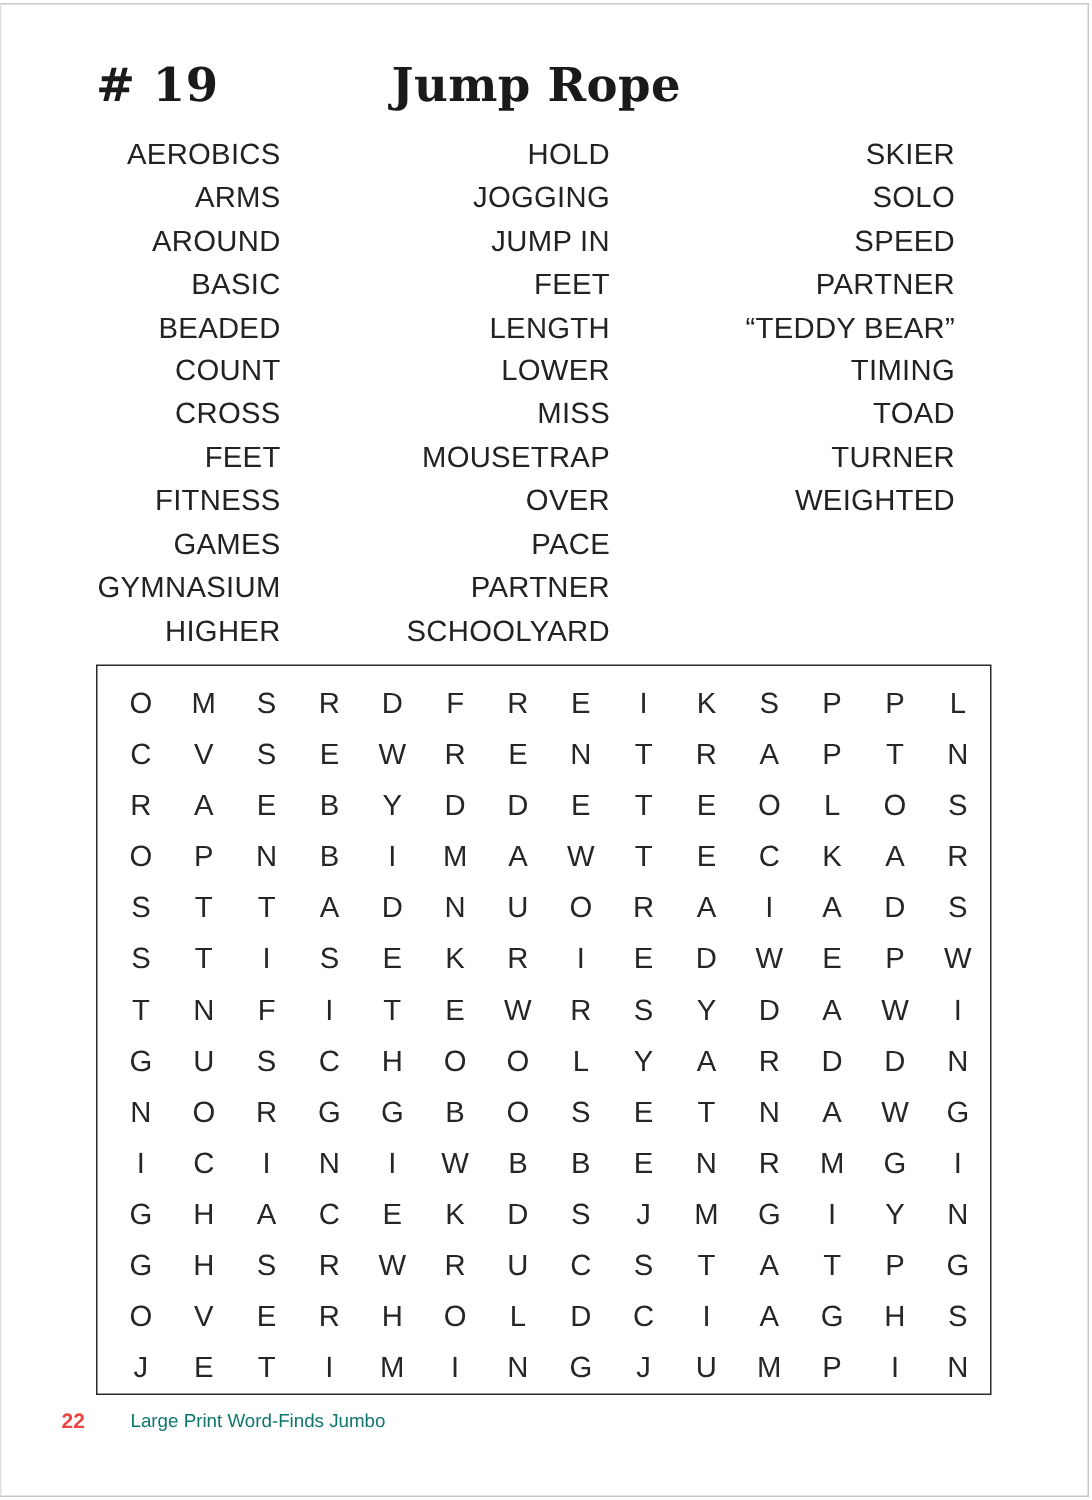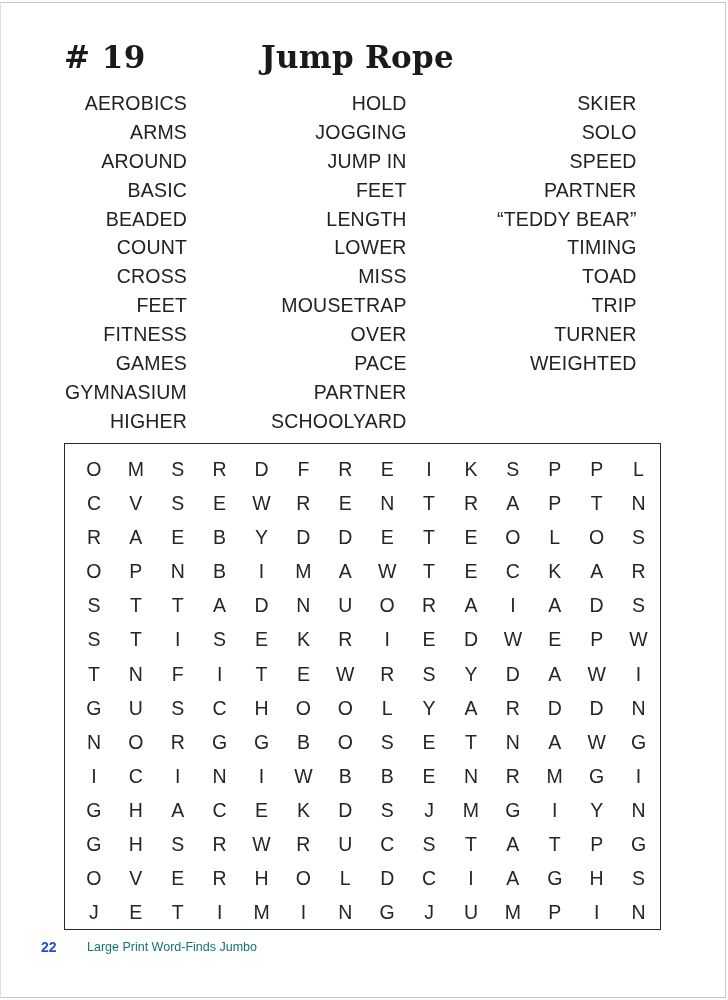--- a/index.html
+++ b/index.html
@@ -34,21 +34,21 @@
     .grid {
       position: absolute; left: 8px; top: 8px;
       display: grid; grid-template-columns: repeat(14, 41.9px); grid-auto-rows: 34.1px;
     }
     .cell {
       font-family: "Liberation Sans", sans-serif; font-size: 19.5px; color: #262626;
       text-align: center; line-height: 34px;
     }
     .footer-page {
       position: absolute; left: 40px; top: 936px;
-      font-family: "Liberation Sans", sans-serif; font-weight: bold; font-size: 14px; color: #1d4ed8;
+      font-family: "Liberation Sans", sans-serif; font-weight: bold; font-size: 14px; color: #ef4444;
     }
     .footer-book {
       position: absolute; left: 86px; top: 937px;
       font-family: "Liberation Sans", sans-serif; font-size: 12.5px; color: #0f766e;
     }
   </style>
 </head>
 <body>
 
 <div class="page">
@@ -85,21 +85,20 @@
         <div class="word">SCHOOLYARD</div>
       </div>
     <div class="word-col c2">
         <div class="word">SKIER</div>
         <div class="word">SOLO</div>
         <div class="word">SPEED</div>
         <div class="word">PARTNER</div>
         <div class="word">“TEDDY BEAR”</div>
         <div class="word">TIMING</div>
         <div class="word">TOAD</div>
-        <div class="word">TRIP</div>
         <div class="word">TURNER</div>
         <div class="word">WEIGHTED</div>
       </div>
   </div>
 
   <div class="grid-box">
     <div class="grid" id="letter-grid">
         <div class="cell">O</div>
         <div class="cell">M</div>
         <div class="cell">S</div>

